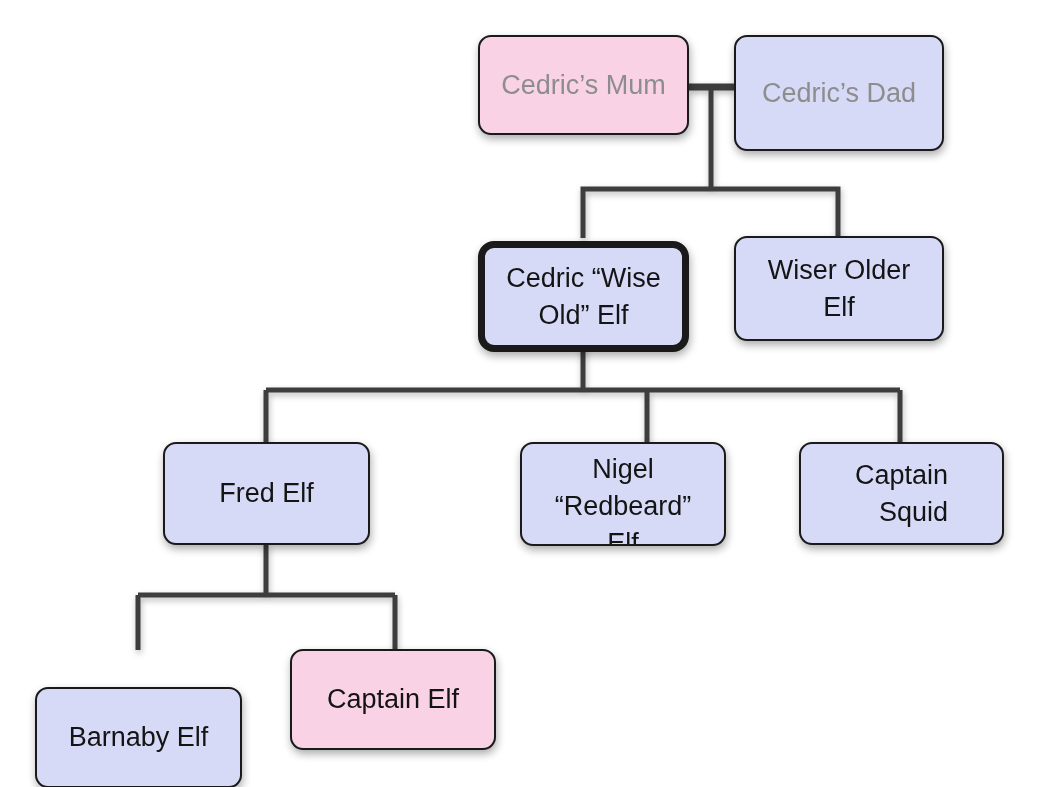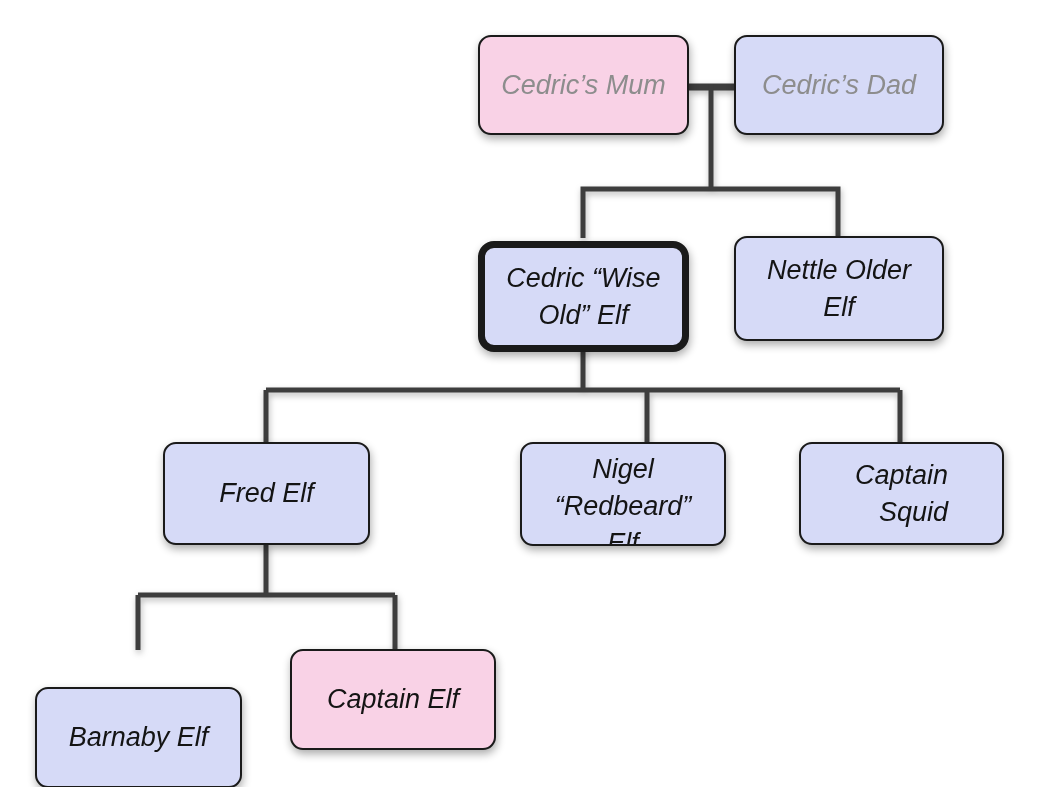--- a/index.html
+++ b/index.html
@@ -29,21 +29,20 @@
     display: flex;
     align-items: center;
     justify-content: center;
     text-align: center;
     font-size: 27px;
     line-height: 37px;
     color: #141414;
     white-space: pre-line;
     padding: 0 0;
     box-shadow: 1px 4px 9px rgba(0,0,0,0.33);
-    font-style: italic;
   }
   .fill-lavender { background: #d6daf7; }
   .fill-pink     { background: #f9d2e6; }
   .muted-text    { color: #8d8d8d; }
   .selected {
     border-width: 7px;
     border-radius: 16px;
   }
   .clip-overflow {
     align-items: flex-start;
@@ -59,26 +58,26 @@
   <svg id="edges" viewBox="0 0 1053 787" xmlns="http://www.w3.org/2000/svg">
     <path d="M689 87 H734" stroke="#3d3d3d" stroke-width="7" fill="none"></path>
     <path d="M711 84 V189" stroke="#3d3d3d" stroke-width="5" fill="none"></path>
     <path d="M583 238 V189 H838 V237" stroke="#3d3d3d" stroke-width="5" fill="none"></path>
     <path d="M583 342 V390 M266 390 H900 M266 390 V443 M647 390 V443 M900 390 V443" stroke="#3d3d3d" stroke-width="5" fill="none"></path>
     <path d="M266 544 V595 M138 595 H395 M138 595 V650 M395 595 V650" stroke="#3d3d3d" stroke-width="5" fill="none"></path>
   </svg>
 
   <div class="node fill-pink muted-text" style="left:478px; top:35px; width:211px; height:100px;">Cedric’s Mum</div>
 
-  <div class="node fill-lavender muted-text" style="left:734px; top:35px; width:210px; height:100px;text-align:center;">Cedric’s Dad</div>
+  <div class="node fill-lavender muted-text" style="left:734px; top:35px; width:210px; height:116px;text-align:center;">Cedric’s Dad</div>
 
   <div class="node fill-lavender selected" style="left:478px; top:241px; width:211px; height:111px;">Cedric “Wise
 Old” Elf</div>
 
-  <div class="node fill-lavender" style="left:734px; top:236px; width:210px; height:105px;">Nettle Older
+  <div class="node fill-lavender" style="left:734px; top:236px; width:210px; height:105px;">Wiser Older
 Elf</div>
 
   <div class="node fill-lavender" style="left:163px; top:442px; width:207px; height:103px;">Fred Elf</div>
 
   <div class="node fill-lavender clip-overflow" style="left:520px; top:442px; width:206px; height:104px;">Nigel
 “Redbeard”
 Elf</div>
 
   <div class="node fill-lavender" style="left:799px; top:442px; width:205px; height:103px;text-align:right;">Captain
 Squid</div>

